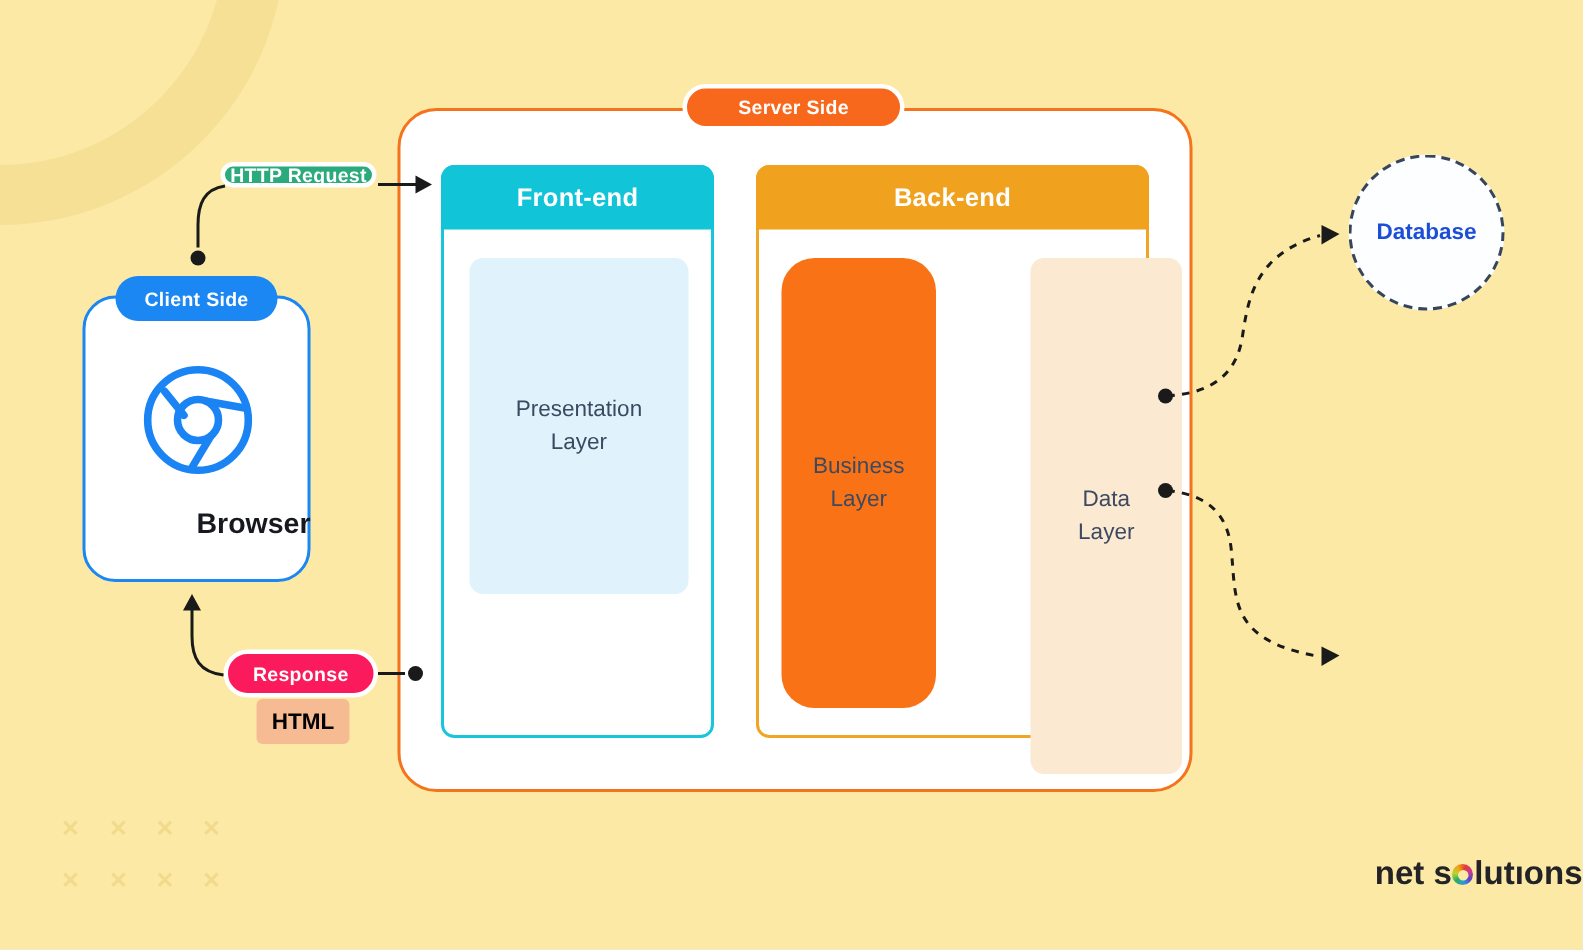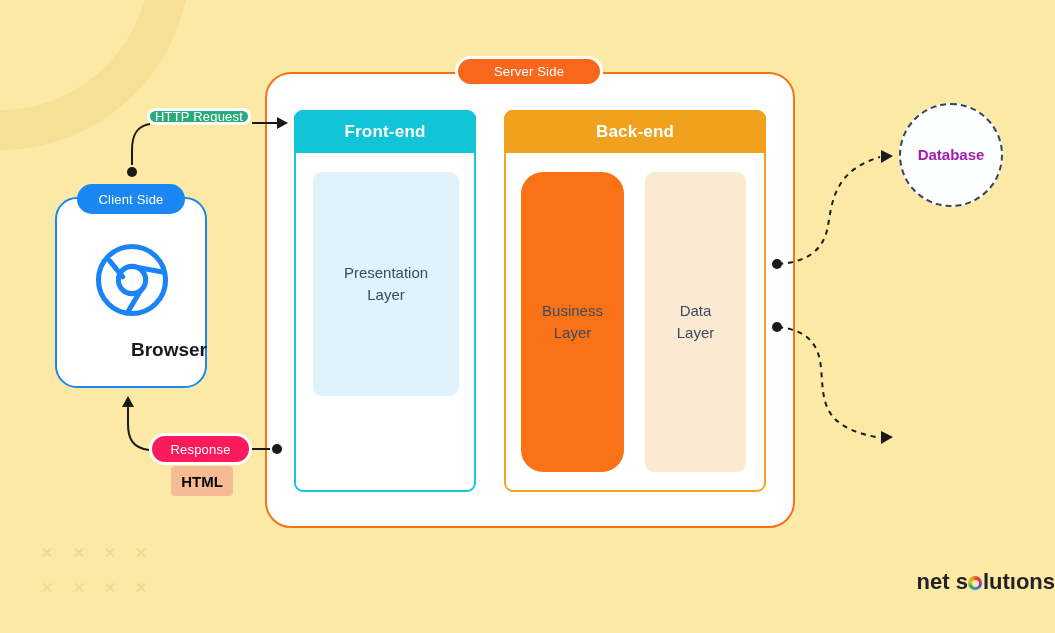--- a/index.html
+++ b/index.html
@@ -14,21 +14,21 @@
     box-sizing:border-box;border:40px solid #f6e095;border-radius:50%;
   }
   .xm{position:absolute;width:14px;height:14px;color:#f1da8c;font-size:15px;font-weight:700;line-height:14px;text-align:center;}
   .xm::before{content:"\2715";}
   
   .overlay{position:absolute;left:0;top:0;width:1055px;height:633px;pointer-events:none;z-index:8;}
   
   .pill{
     position:absolute;box-sizing:border-box;border-radius:999px;
     display:flex;align-items:center;justify-content:center;
-    color:#fff;font-size:13px;font-weight:400;letter-spacing:.2px;z-index:6;
+    color:#fff;font-size:13px;font-weight:700;letter-spacing:.2px;z-index:6;
   }
   .pill.bordered{border:3px solid #fff;}
   
   .client-box{
     position:absolute;left:55px;top:197px;width:152px;height:191px;box-sizing:border-box;
     background:#fff;border:2px solid #1a87f2;border-radius:22px;z-index:4;
   }
   .client-badge{left:77px;top:184px;width:108px;height:30px;background:#1a87f2;}
   .chrome{position:absolute;left:93px;top:241px;width:78px;height:78px;z-index:5;}
   .browser-label{
@@ -63,30 +63,30 @@
   .panel-backend .panel-header{background:#f0a11d;}
   .layer{
     position:absolute;border-radius:9px;display:flex;align-items:center;justify-content:center;
     z-index:5;
   }
   .layer-label{
     font-size:15px;font-weight:500;color:#3c4960;line-height:1.45;text-align:center;white-space:pre-line;
   }
   .layer-presentation{left:313px;top:172px;width:146px;height:224px;}
   .layer-business{left:521px;top:172px;width:103px;height:300px;}
-  .layer-data{left:645px;top:172px;width:101px;height:300px;}
+  .layer-data{left:687px;top:172px;width:101px;height:344px;}
   
   .ext-circle{
     position:absolute;width:104px;height:104px;box-sizing:border-box;border-radius:50%;
     background:#fdfeff;border:2px dashed #36455c;
     display:flex;align-items:center;justify-content:center;z-index:4;
   }
   .ext-database{left:899px;top:103px;}
   .ext-thirdparty{left:899px;top:385px;}
-  .ext-label{font-size:15px;font-weight:700;color:#a21caf;text-align:center;line-height:1.3;white-space:pre-line;}
+  .ext-label{font-size:15px;font-weight:700;color:#1d4ed8;text-align:center;line-height:1.3;white-space:pre-line;}
   
   .logo{
     position:absolute;left:0;top:569px;width:1055px;text-align:right;z-index:4;
     font-size:22px;font-weight:700;color:#222227;letter-spacing:0;
   }
   .logo-o{
     display:inline-block;width:14px;height:14px;border-radius:50%;position:relative;
     vertical-align:baseline;transform:translateY(1px);margin:0 .5px;
     background:conic-gradient(from 20deg,#e23a3a,#c9398f,#5b43c9,#2d9cdb,#27ae60,#b8d433,#f2a413,#e23a3a);
   }

